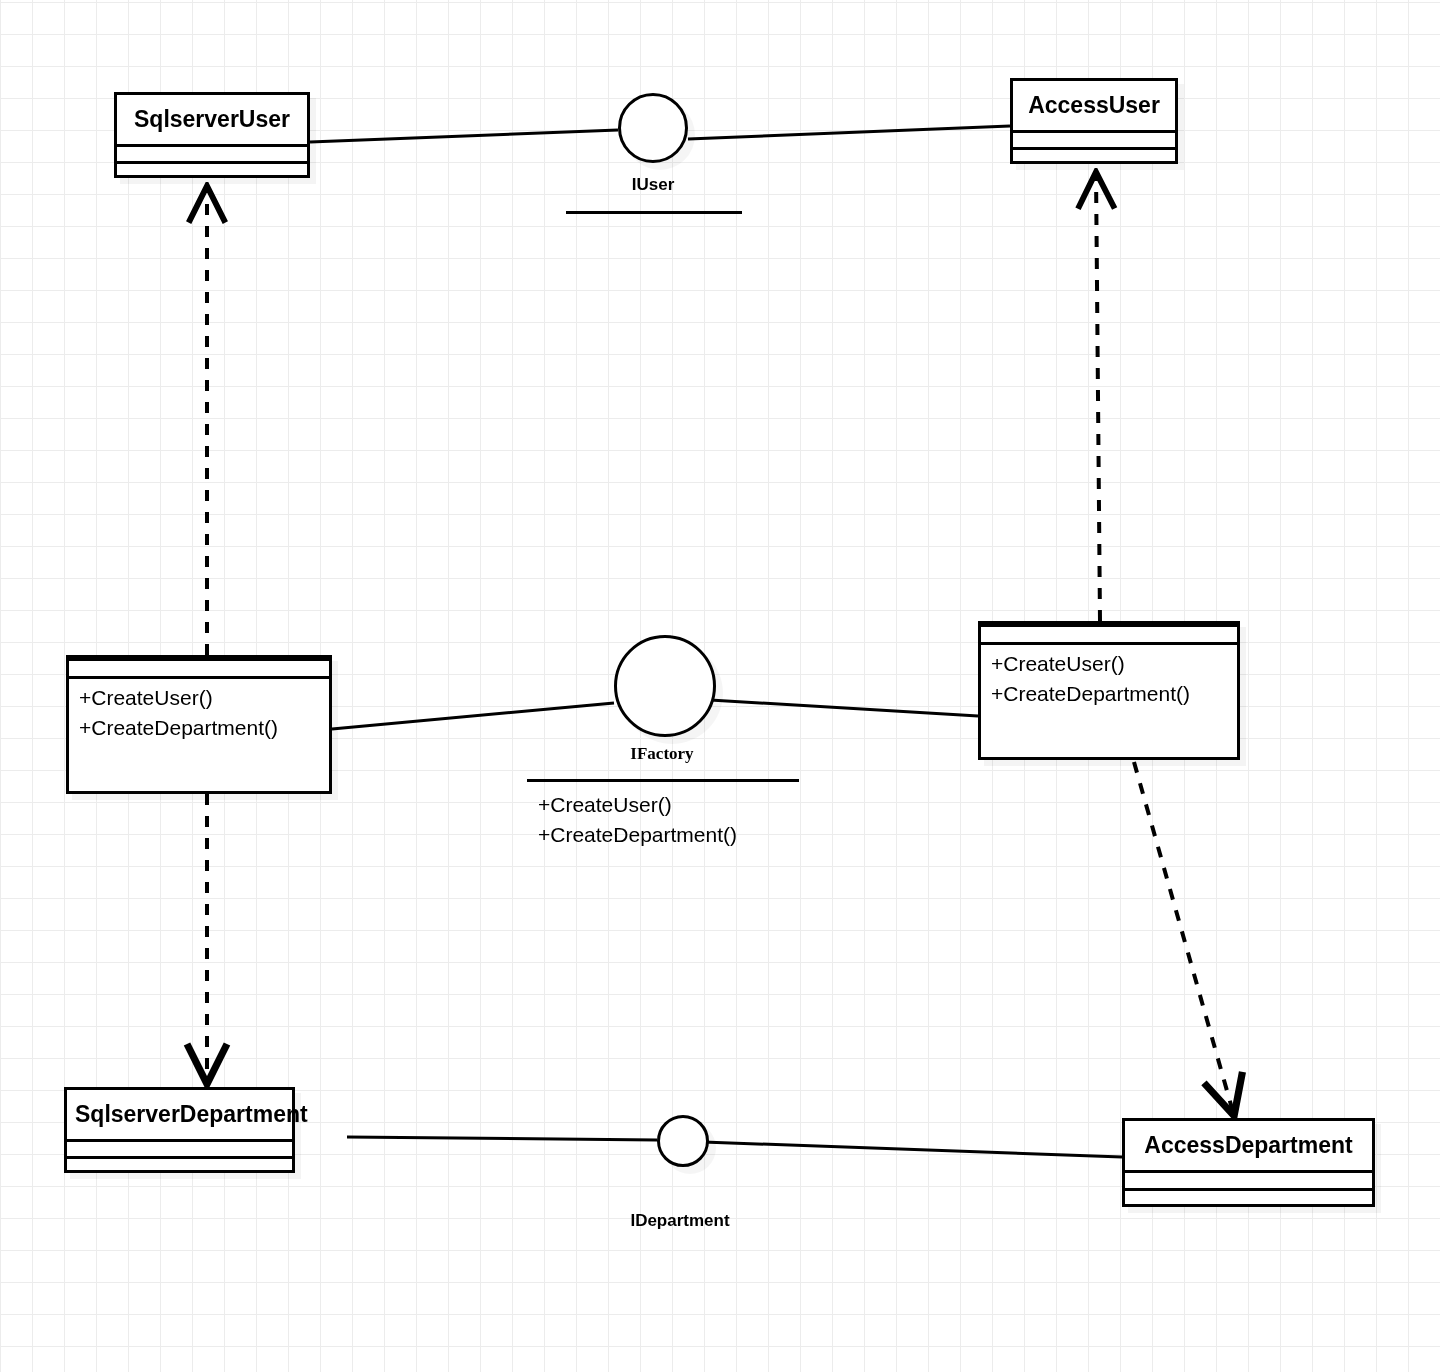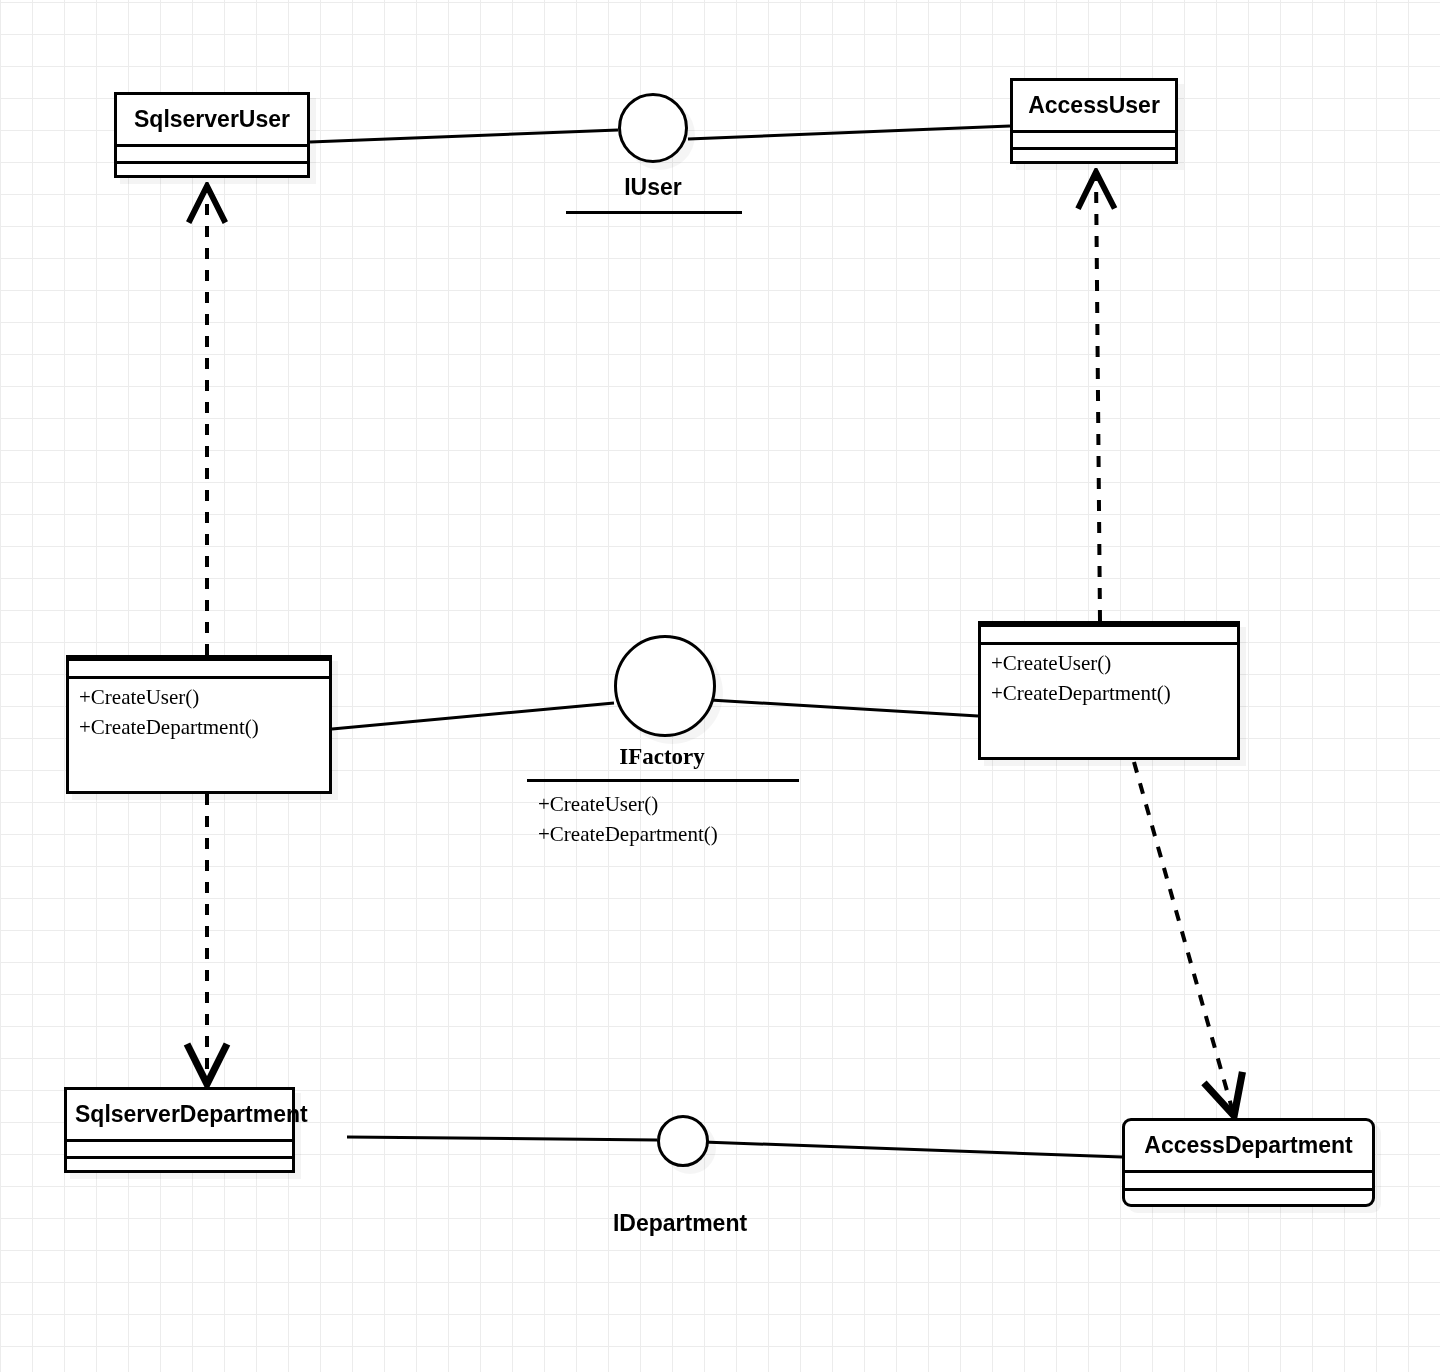--- a/index.html
+++ b/index.html
@@ -52,38 +52,37 @@
     box-sizing: border-box;
   }
   .uml-compartment.with-ops {
     padding: 4px 10px 7px 10px;
   }
   .uml-op {
     font-size: 21px;
     color: #000000;
     line-height: 1.42;
     white-space: nowrap;
-    font-family: Liberation Serif, serif;
   }
   
   .iface {
     position: absolute;
     z-index: 4;
   }
   .iface-circle {
     position: absolute;
     border: 3px solid #000000;
     border-radius: 50%;
     background: #ffffff;
     box-shadow: 7px 7px 0 rgba(0,0,0,0.04);
   }
   .iface-name {
     position: absolute;
     font-weight: bold;
-    font-size: 23px;
+    font-size: 17px;
     color: #000000;
     text-align: center;
     white-space: nowrap;
     line-height: 1;
   }
   .iface-rule {
     position: absolute;
     height: 0;
     border-top: 3px solid #000000;
   }
@@ -157,21 +156,21 @@
       <div class="uml-op">+CreateDepartment()</div>
     </div>
   </div>
 
   <div class="uml-class" style="left:64px; top:1087px; width:231px; height:86px;">
     <div class="uml-title">SqlserverDepartment</div>
     <div class="uml-compartment" style="height:17px;"></div>
     <div class="uml-compartment" style="height:17px;"></div>
   </div>
 
-  <div class="uml-class" style="left:1122px; top:1118px; width:253px; height:89px;border-radius:9px;">
+  <div class="uml-class" style="left:1122px; top:1118px; width:253px; height:89px;">
     <div class="uml-title">AccessDepartment</div>
     <div class="uml-compartment" style="height:18px;"></div>
     <div class="uml-compartment" style="height:18px;"></div>
   </div>
 
   <div class="iface" style="left:0; top:0; width:0; height:0;">
     <div class="iface-circle" style="left:618px; top:93px; width:64px; height:64px;"></div>
     <div class="iface-name" style="left:553px; top:176px; width:200px;">IUser</div>
     <div class="iface-rule" style="left:566px; top:211px; width:176px;"></div>
   </div>

